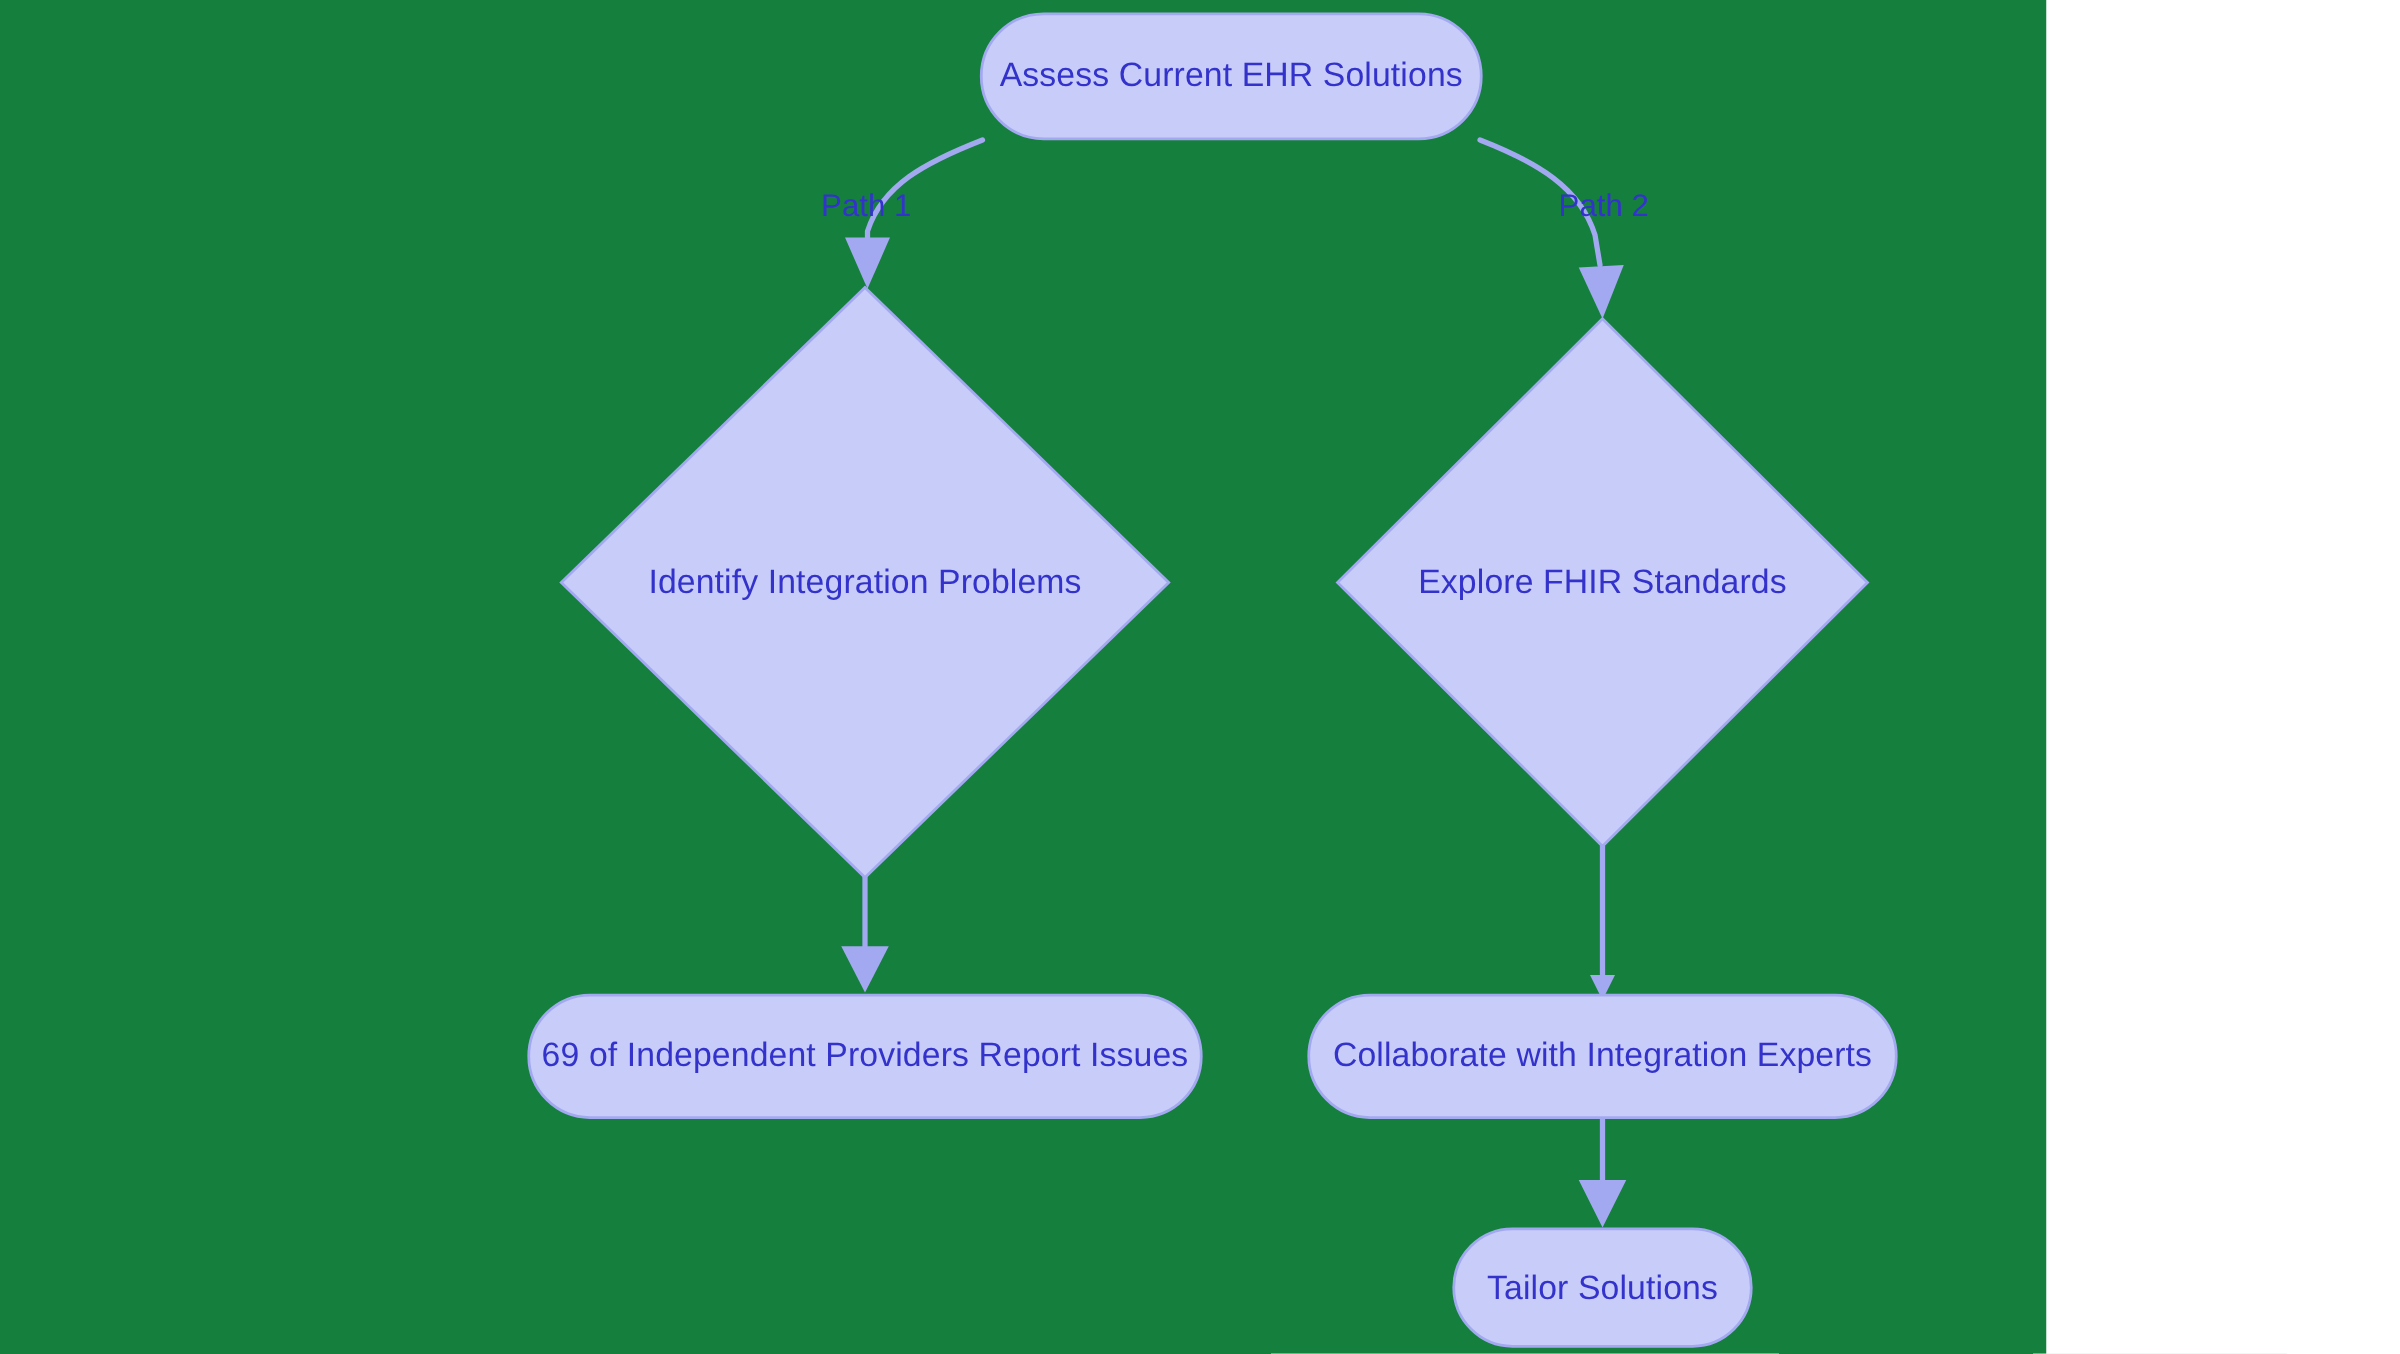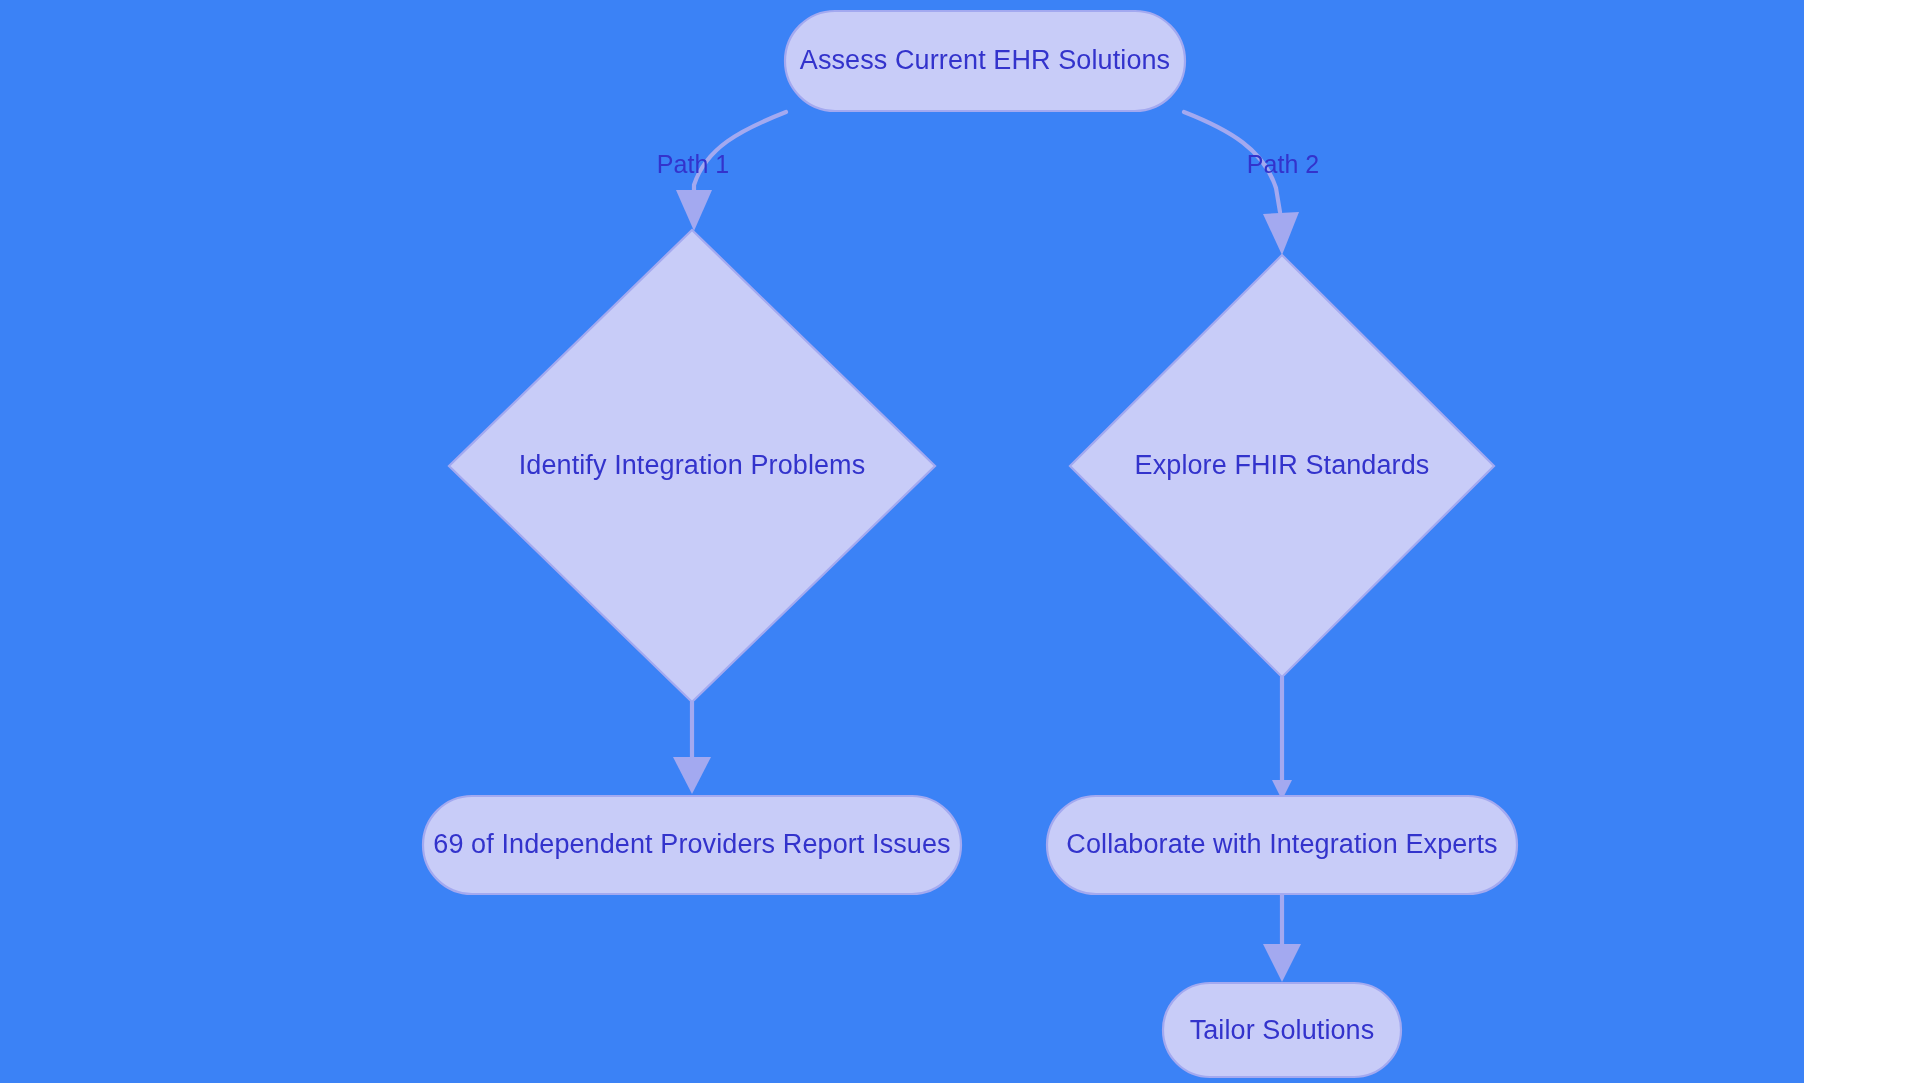--- a/index.html
+++ b/index.html
@@ -9,23 +9,23 @@
     background: #ffffff;
   }
   body {
     font-family: "Liberation Sans", sans-serif;
     width: 1920px;
     height: 1083px;
     overflow: hidden;
   }
   #flow-root {
     position: relative;
-    width: 1804px;
+    width: 1637px;
     height: 1083px;
-    background: #3b82f6;
+    background: #15803d;
   }
   #flow-svg {
     position: absolute;
     inset: 0;
     width: 1920px;
     height: 1083px;
     display: block;
   }
   .node-shape {
     fill: #c8ccf8;

